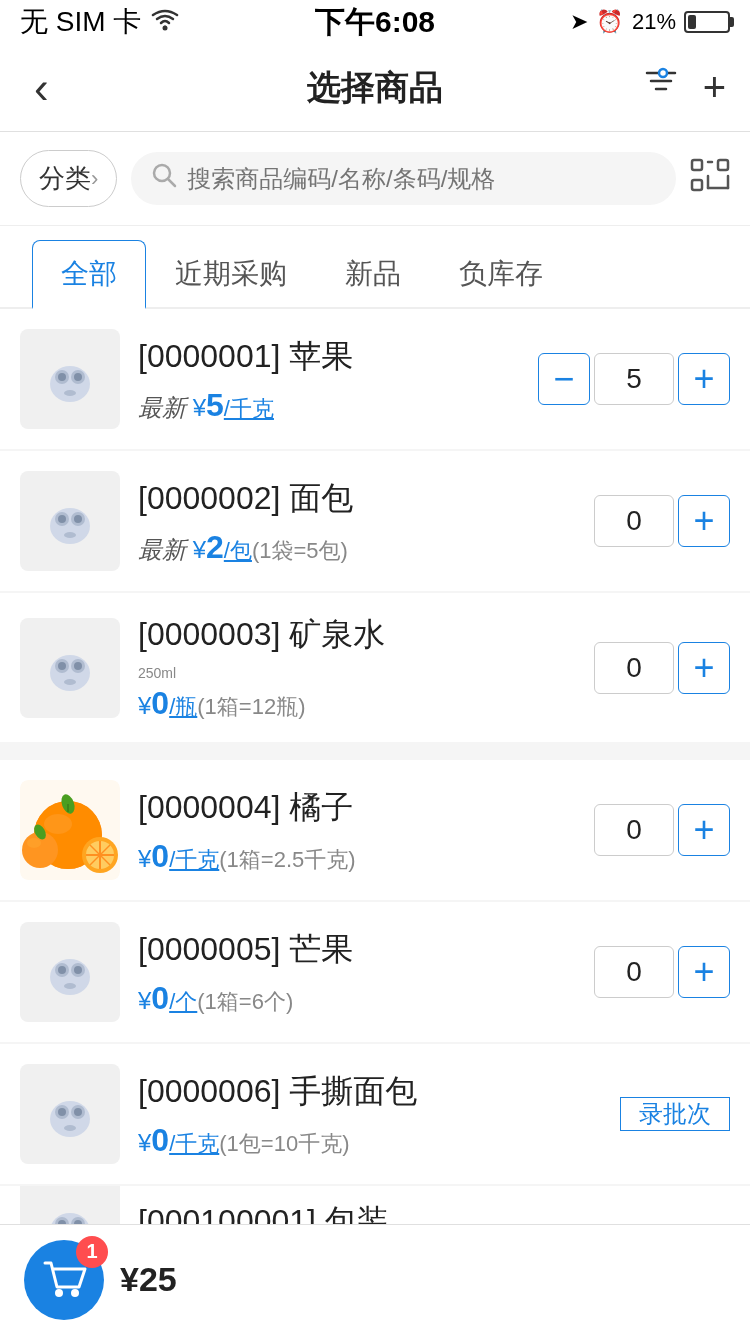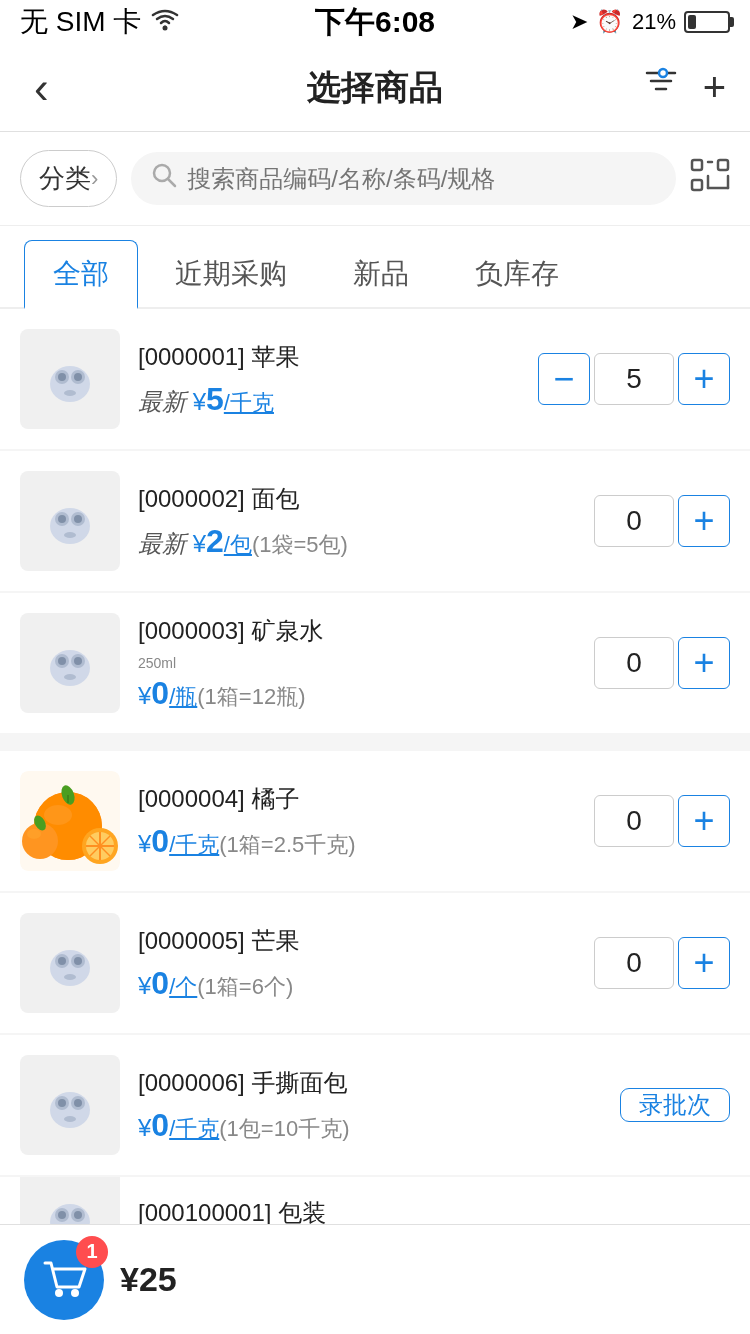--- a/index.html
+++ b/index.html
@@ -154,22 +154,22 @@
     .scan-icon {
       font-size: 34px;
       color: #555;
       cursor: pointer;
     }
 
     
     .tab-row {
       background: #fff;
       display: flex;
-      padding: 14px 24px 0;
-      gap: 8px;
+      padding: 14px 32px 0;
+      gap: 0;
       border-bottom: 2px solid #eee;
     }
     .tab-item {
       padding: 14px 28px;
       font-size: 28px;
       color: #555;
       cursor: pointer;
       border-radius: 8px 8px 0 0;
       border: 1px solid transparent;
       margin-bottom: -2px;
@@ -212,21 +212,21 @@
     }
     .owl-icon {
       width: 60px;
       height: 60px;
     }
     .product-info {
       flex: 1;
       min-width: 0;
     }
     .product-name {
-      font-size: 24px;
+      font-size: 32px;
       color: #222;
       font-weight: 500;
       margin-bottom: 8px;
     }
     .product-spec {
       font-size: 14px;
       color: #888;
       margin-bottom: 4px;
     }
     .product-price {
@@ -282,21 +282,21 @@
       height: 52px;
       border: 1px solid #ccc;
       border-radius: 6px;
       text-align: center;
       font-size: 28px;
       color: #222;
       outline: none;
     }
     .batch-btn {
       border: 1px solid #1a82e2;
-      border-radius: 9px;
+      border-radius: 0;
       background: #fff;
       color: #1a82e2;
       font-size: 24px;
       padding: 0 18px;
       cursor: pointer;
       white-space: nowrap;
     }
 
     
     .bottom-bar {

